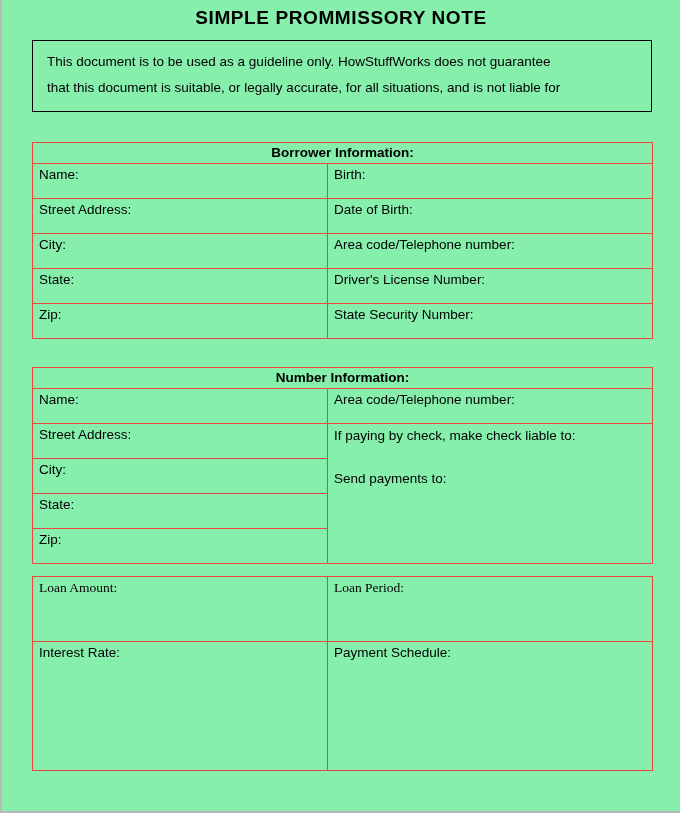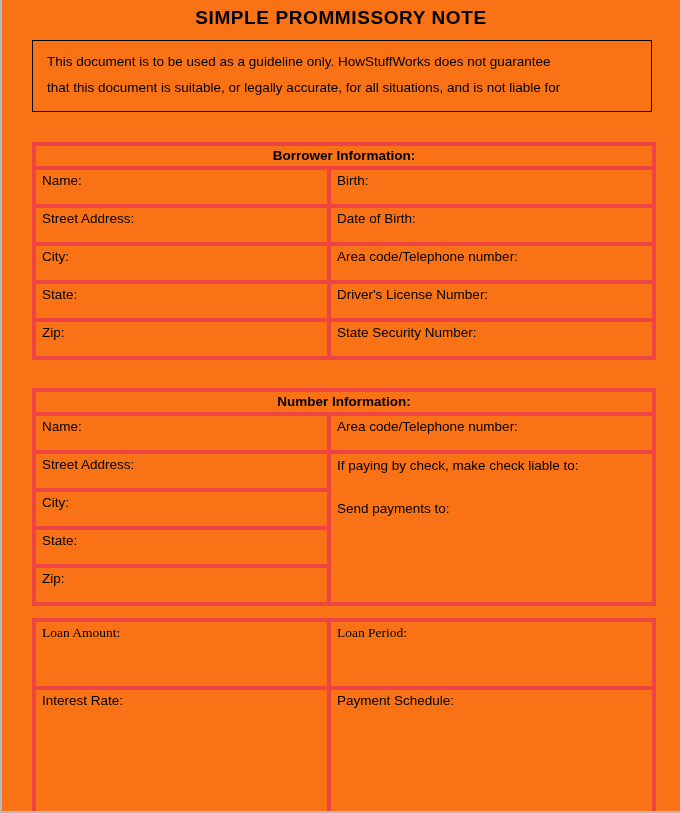--- a/index.html
+++ b/index.html
@@ -14,21 +14,21 @@
     color: #000000;
     -webkit-font-smoothing: antialiased;
   }
   .page {
     position: relative;
     width: 680px;
     height: 813px;
     box-sizing: border-box;
     border-left: 2px solid #b9b9b9;
     border-bottom: 2px solid #b9b9b9;
-    background: #f97316;
+    background: #86efac;
     overflow: hidden;
   }
   .doc-title {
     text-align: center;
     font-size: 19px;
     font-weight: bold;
     letter-spacing: 0.6px;
     padding-top: 6px;
     margin: 0 0 10px 0;
     line-height: 24px;
@@ -51,21 +51,21 @@
     white-space: nowrap;
   }
   
   table.form {
     border-collapse: collapse;
     width: 620px;
     table-layout: fixed;
     font-size: 13.5px;
   }
   table.form td, table.form th {
-    border: 4px solid #ef4444;
+    border: 1px solid #ef4444;
     vertical-align: top;
     padding: 3px 5px 3px 6px;
     font-weight: normal;
     text-align: left;
     margin-left: 16px;
   }
   table.form th.section-head {
     text-align: center;
     font-weight: bold;
     font-size: 13.5px;

